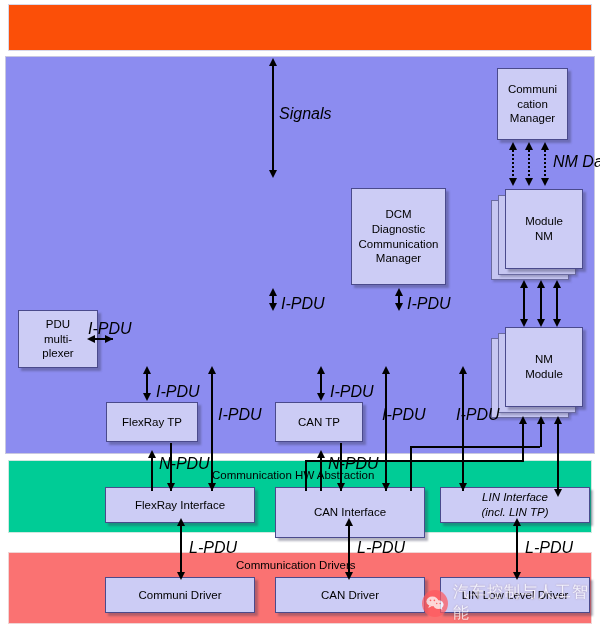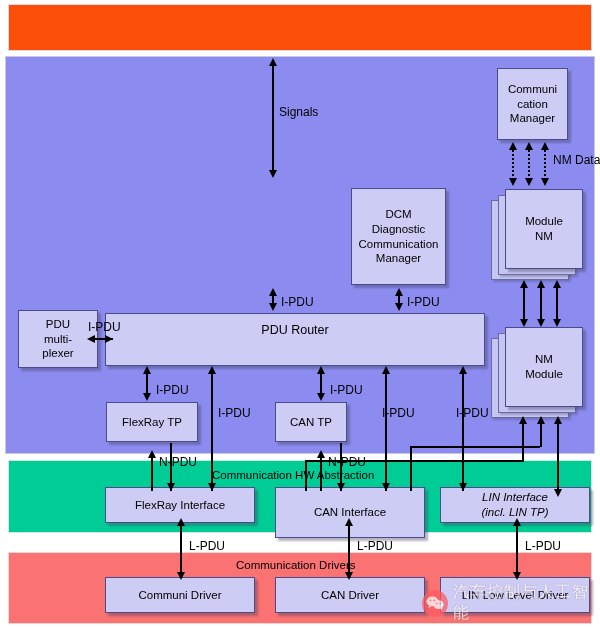--- a/index.html
+++ b/index.html
@@ -34,21 +34,21 @@
                 border-right:4.5px solid transparent;z-index:9;}
   .ah-up{border-bottom:8px solid #000;}
   .ah-dn{border-top:8px solid #000;}
   .ah-lf,.ah-rt{position:absolute;width:0;height:0;border-top:4.5px solid transparent;
                 border-bottom:4.5px solid transparent;z-index:9;}
   .ah-lf{border-right:8px solid #000;}
   .ah-rt{border-left:8px solid #000;}
 
   .vdot{position:absolute;width:0;border-left:2px dotted #000;z-index:8;}
 
-  .alabel{position:absolute;font-size:12px;color:#000;white-space:nowrap;z-index:10;}
+  .alabel{position:absolute;font-size:16px;color:#000;white-space:nowrap;z-index:10;font-style:italic;}
 
   
   #wm{position:absolute;left:422px;top:582px;display:flex;align-items:center;gap:5px;z-index:20;
       opacity:.72;}
   #wm .wm-badge{width:27px;height:27px;border-radius:50%;background:#ff5a5f;
       display:flex;align-items:center;justify-content:center;}
   #wm .wm-text{font-size:16px;color:#ffffff;letter-spacing:1px;
       font-family:"DejaVu Sans",sans-serif;text-shadow:0 0 2px rgba(120,60,60,.5);}
 </style>
 </head>
@@ -137,44 +137,41 @@
       <span>multi-</span>
       <span>plexer</span>
     </span>
   </div>
 
   <div class="hl" style="left:95px;top:338px;width:18px;"></div>
   <div class="ah-lf" style="left:87px;top:334.5px;"></div>
   <div class="ah-rt" style="left:105px;top:334.5px;"></div>
   <div class="alabel" style="left:88px;top:320px;">I-PDU</div>
 
-  <div class="box" style="left:105px;top:313px;width:380px;height:53px;font-size:12.5px;align-items:flex-start;padding-top:8px;">
-    <span>PDU Router</span>
-  </div>
 
   <div class="vl" style="left:272px;top:296px;height:9px;"></div>
   <div class="ah-up" style="left:268.5px;top:288px;"></div>
   <div class="ah-dn" style="left:268.5px;top:303px;"></div>
   <div class="alabel" style="left:281px;top:295px;">I-PDU</div>
 
   <div class="vl" style="left:398px;top:296px;height:9px;"></div>
   <div class="ah-up" style="left:394.5px;top:288px;"></div>
   <div class="ah-dn" style="left:394.5px;top:303px;"></div>
   <div class="alabel" style="left:407px;top:295px;">I-PDU</div>
 
   <div class="box" style="left:106px;top:402px;width:92px;height:40px;">
     <span>FlexRay TP</span>
   </div>
 
   <div class="vl" style="left:146px;top:374px;height:20px;"></div>
   <div class="ah-up" style="left:142.5px;top:366px;"></div>
   <div class="ah-dn" style="left:142.5px;top:393px;"></div>
   <div class="alabel" style="left:156px;top:383px;">I-PDU</div>
 
-  <div class="box" style="left:275px;top:402px;width:72px;height:40px;">
+  <div class="box" style="left:275px;top:402px;width:88px;height:40px;">
     <span>CAN TP</span>
   </div>
 
   <div class="vl" style="left:320px;top:374px;height:20px;"></div>
   <div class="ah-up" style="left:316.5px;top:366px;"></div>
   <div class="ah-dn" style="left:316.5px;top:393px;"></div>
   <div class="alabel" style="left:330px;top:383px;">I-PDU</div>
 
   <div class="vl" style="left:211px;top:374px;height:117px;"></div>
   <div class="ah-up" style="left:207.5px;top:366px;"></div>

